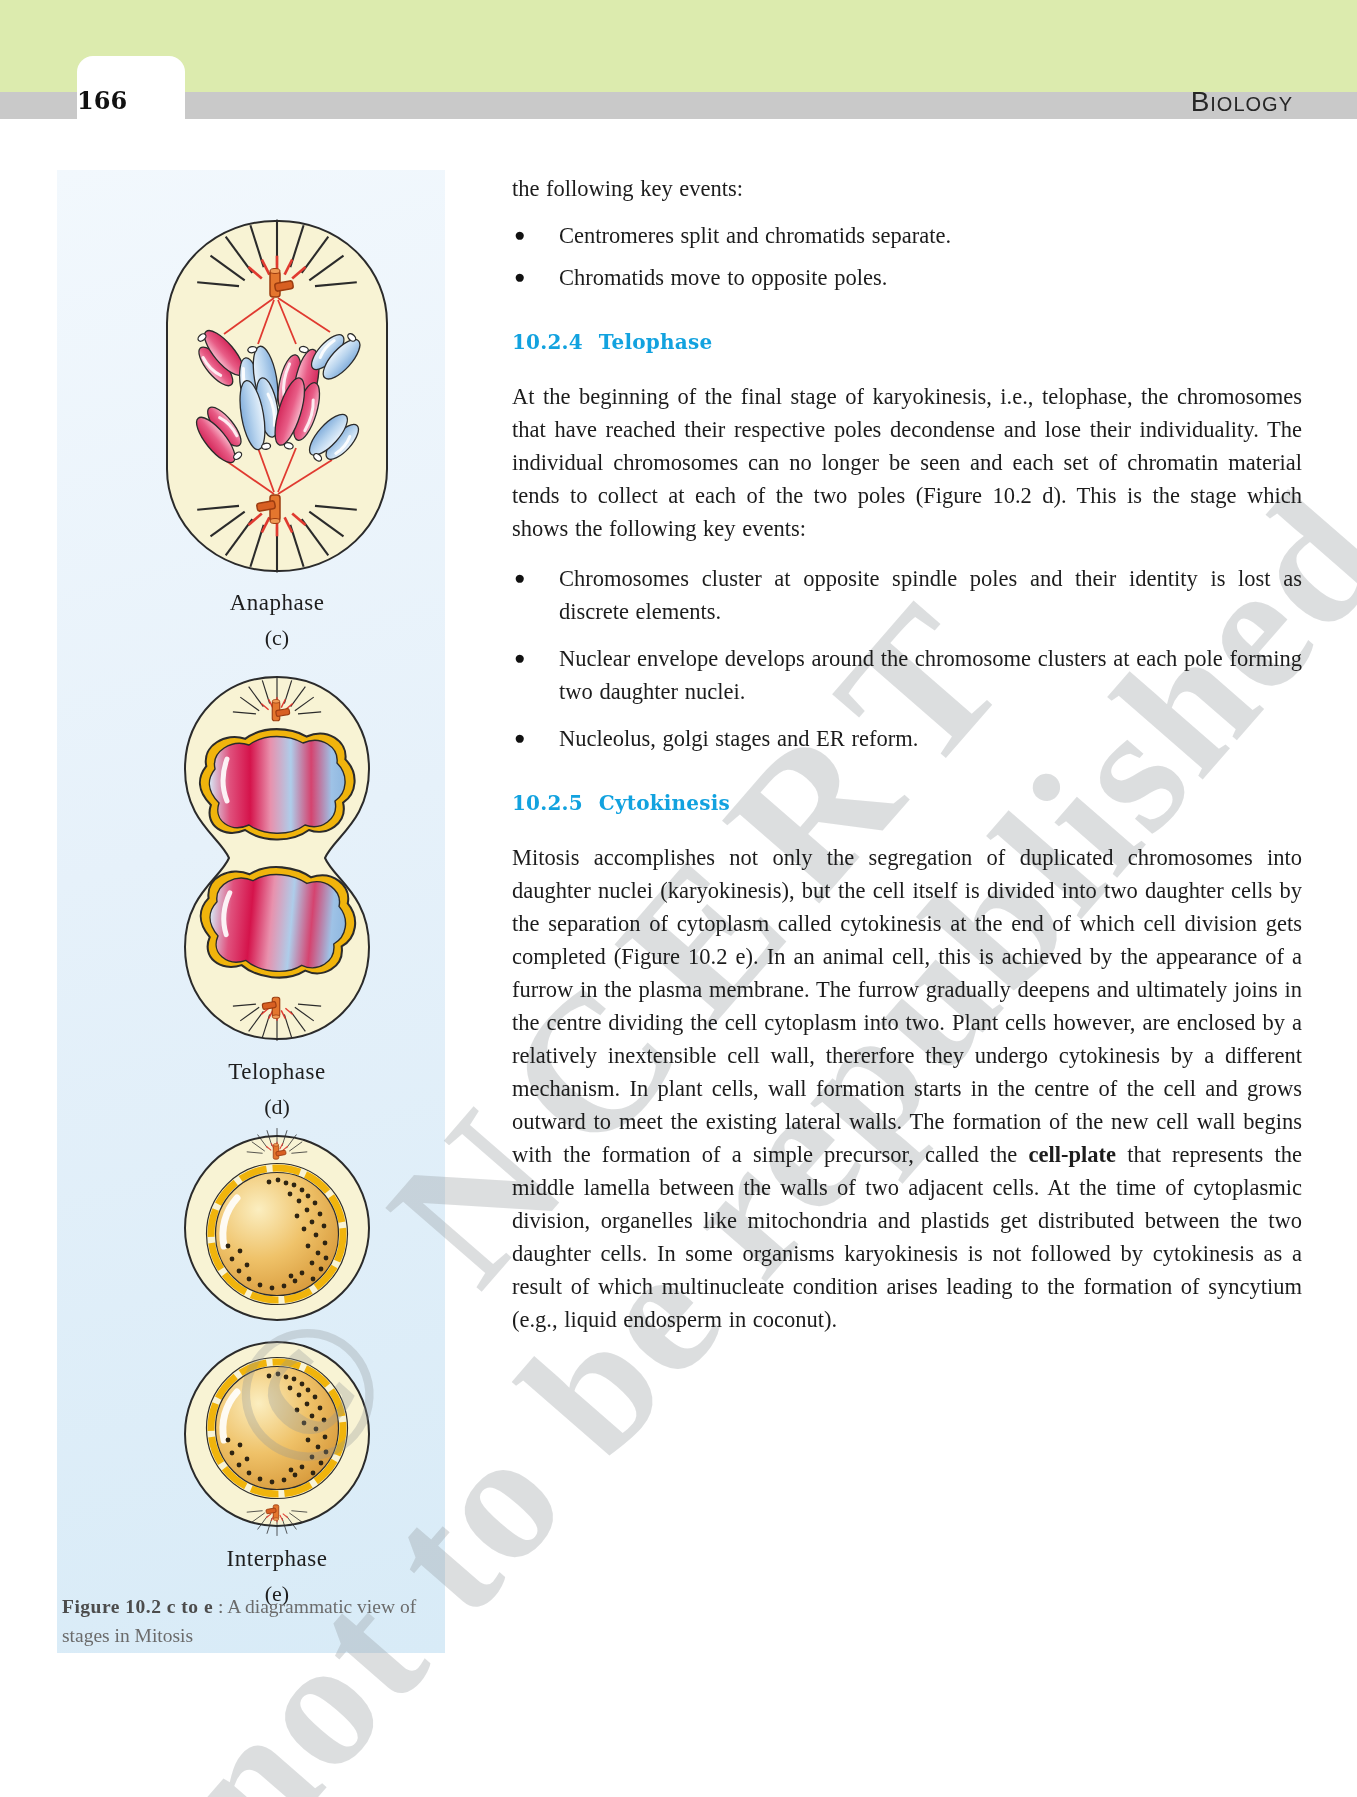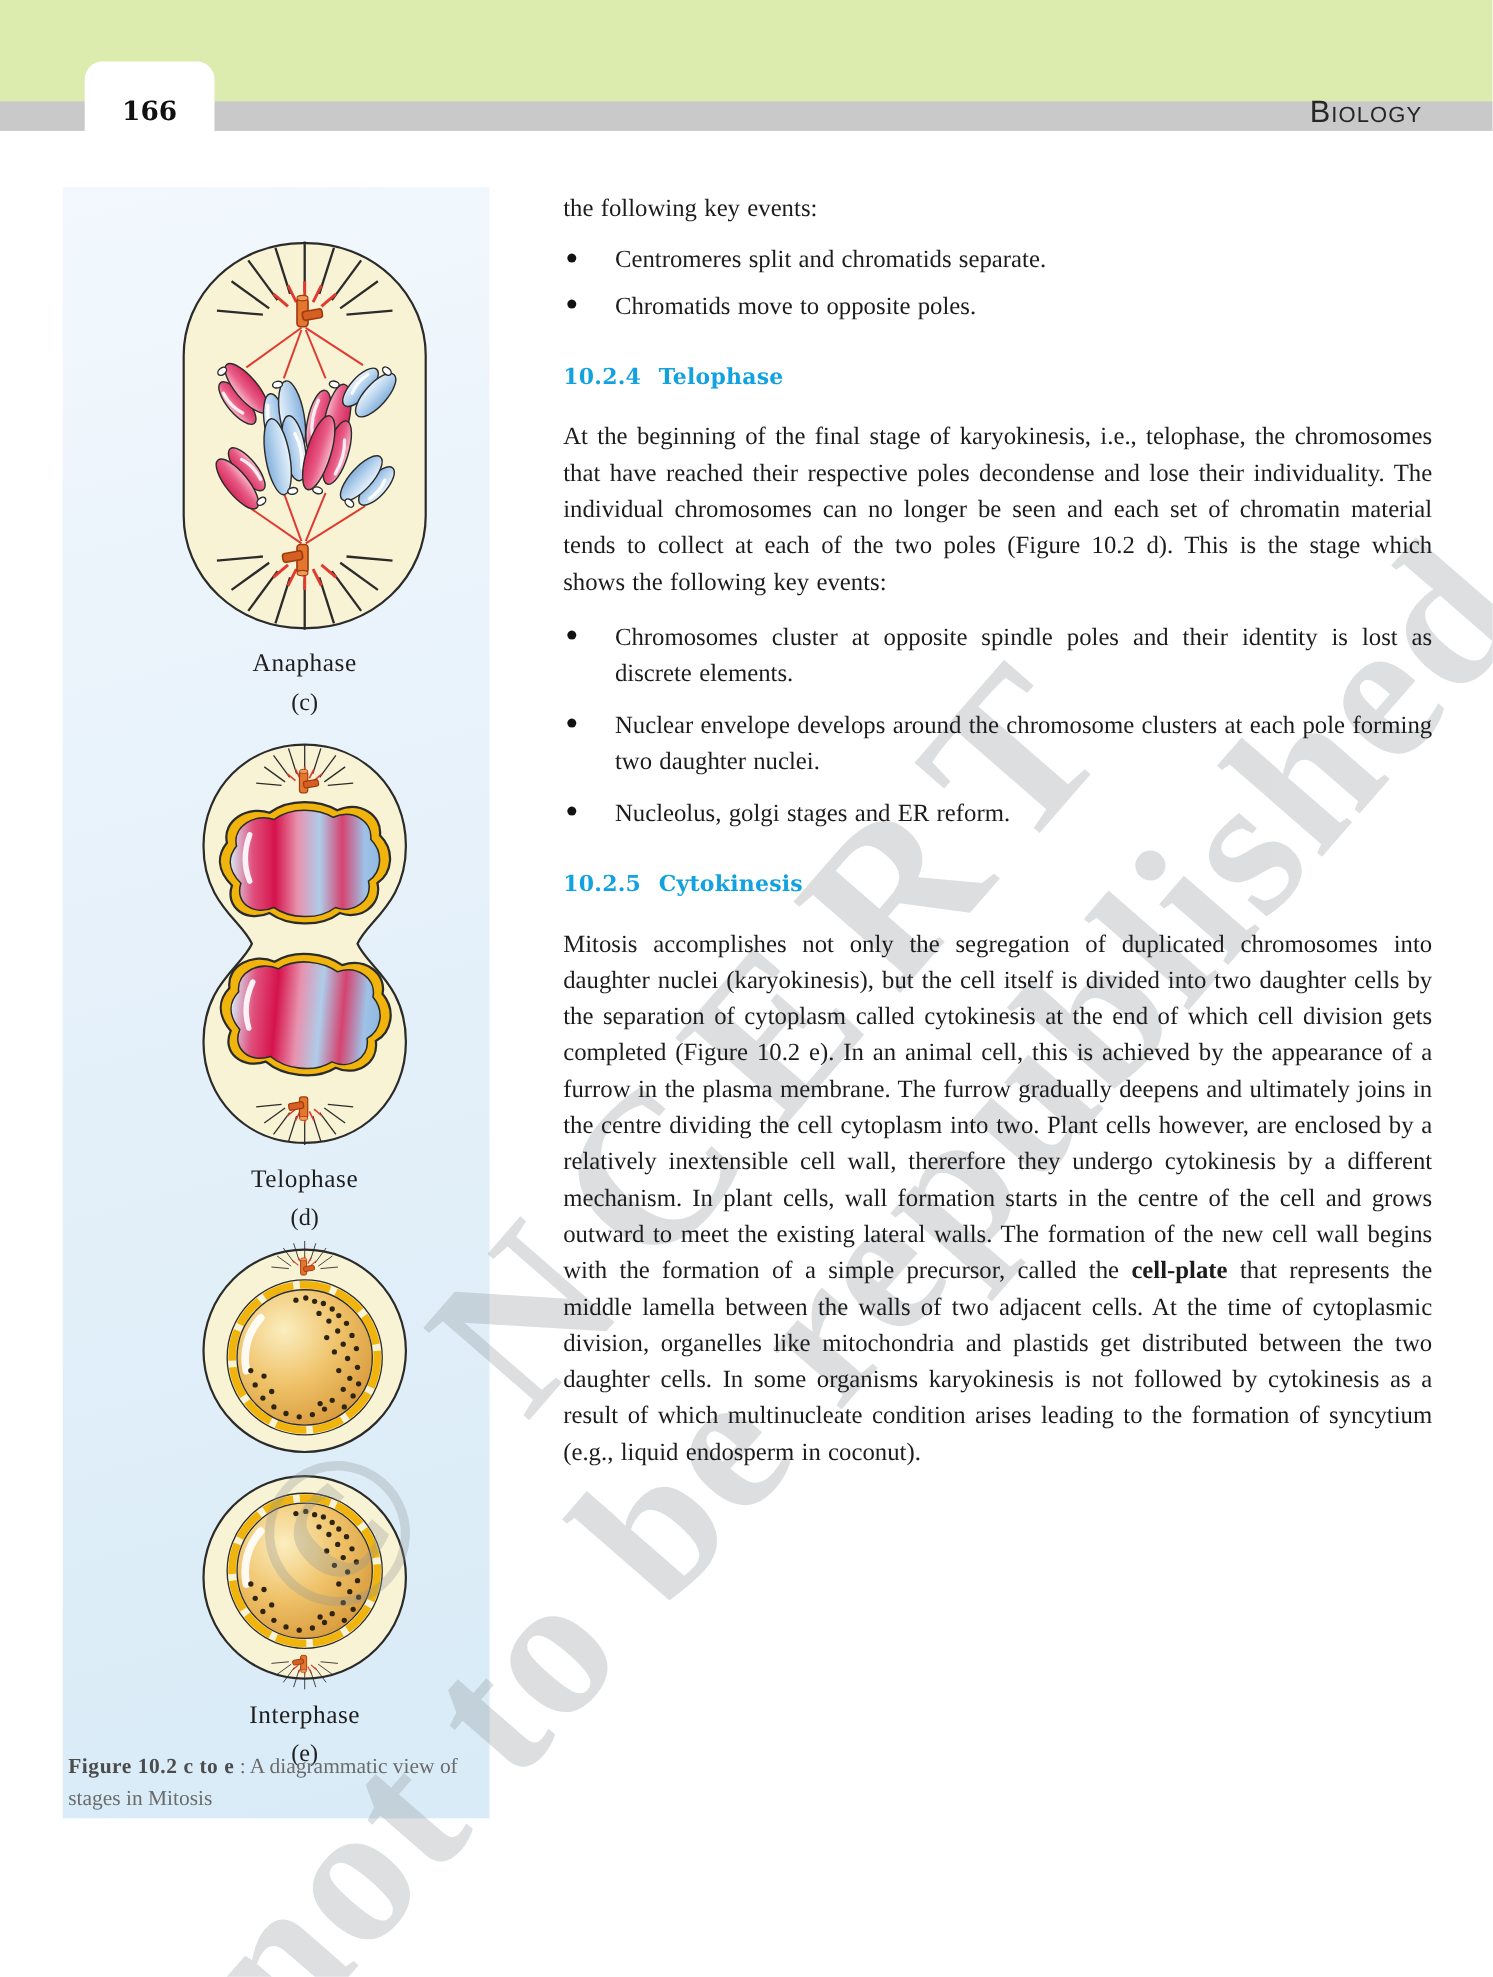--- a/index.html
+++ b/index.html
@@ -2,22 +2,22 @@
 <html><head>
 <meta charset="utf-8">
 <style>
   html,body{margin:0;padding:0}
   body{width:1357px;height:1797px;position:relative;background:#fff;overflow:hidden;
        font-family:"Liberation Serif",serif;}
 
   
   .band-green{position:absolute;top:0;left:0;right:0;height:92px;background:#dcebae;z-index:2}
   .band-gray{position:absolute;top:92px;left:0;right:0;height:27px;background:#c9c9c9;z-index:2}
-  .page-tab{position:absolute;left:77px;top:56px;width:118px;height:63px;background:#fff;
-            border-radius:16px 16px 0 0;z-index:3;display:flex;align-items:flex-end;justify-content:center}
+  .page-tab{position:absolute;left:77px;top:56px;width:108px;height:63px;background:#fff;
+            border-radius:16px 16px 0 0;z-index:3;display:flex;align-items:flex-end;justify-content:flex-start}
   .page-num{font-family:"DejaVu Serif",serif;font-weight:bold;font-size:24px;color:#111;line-height:1;padding-bottom:6px}
   .hdr-right{position:absolute;top:86px;right:64px;z-index:3;font-family:Liberation Sans, sans-serif;
              font-variant:small-caps;font-size:28px;letter-spacing:1px;color:#262626}
 
   
   .watermark{position:absolute;left:700px;top:1100px;z-index:1;
              transform:translate(-50%,-50%) rotate(-49deg);
              text-align:center;color:#8f9598;opacity:.30;white-space:nowrap;
              font-family:"Liberation Serif",serif;font-weight:bold;pointer-events:none}
   .wm1{font-size:195px;letter-spacing:34px;line-height:1.1}

